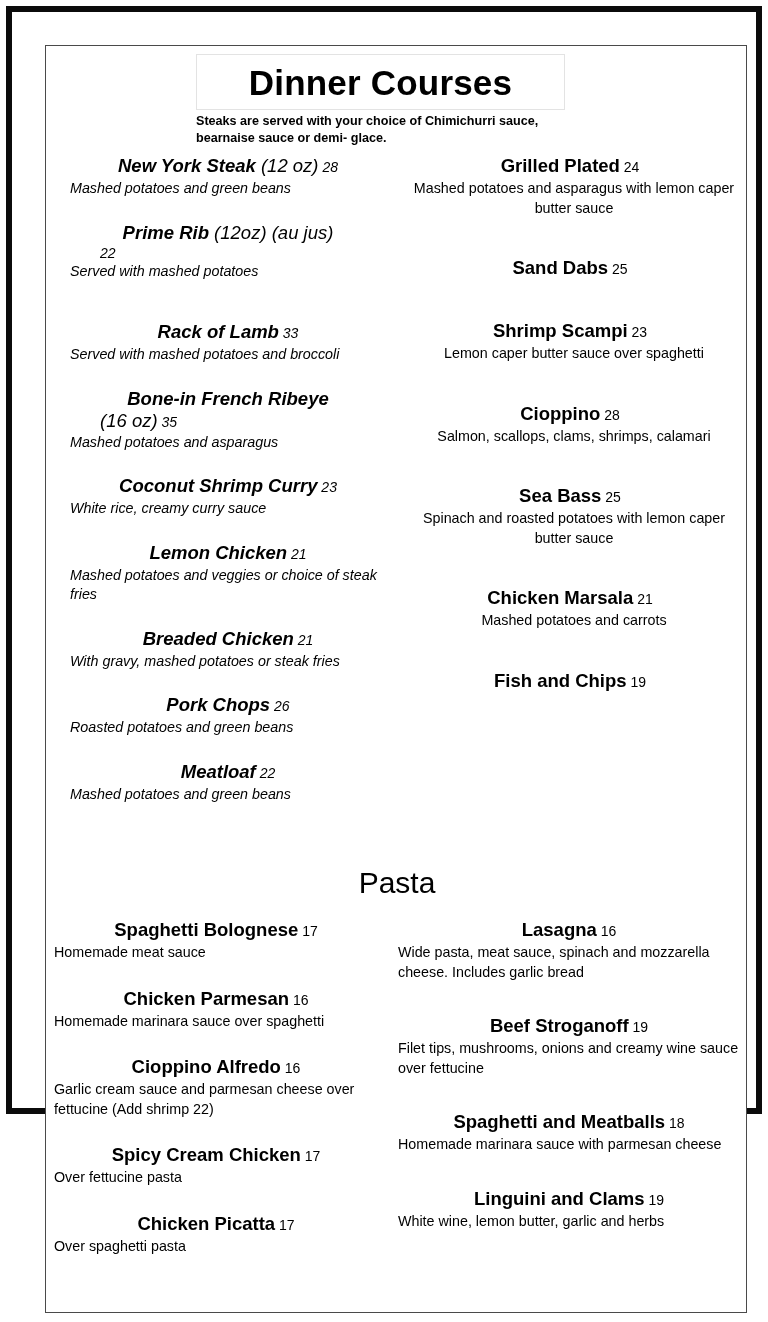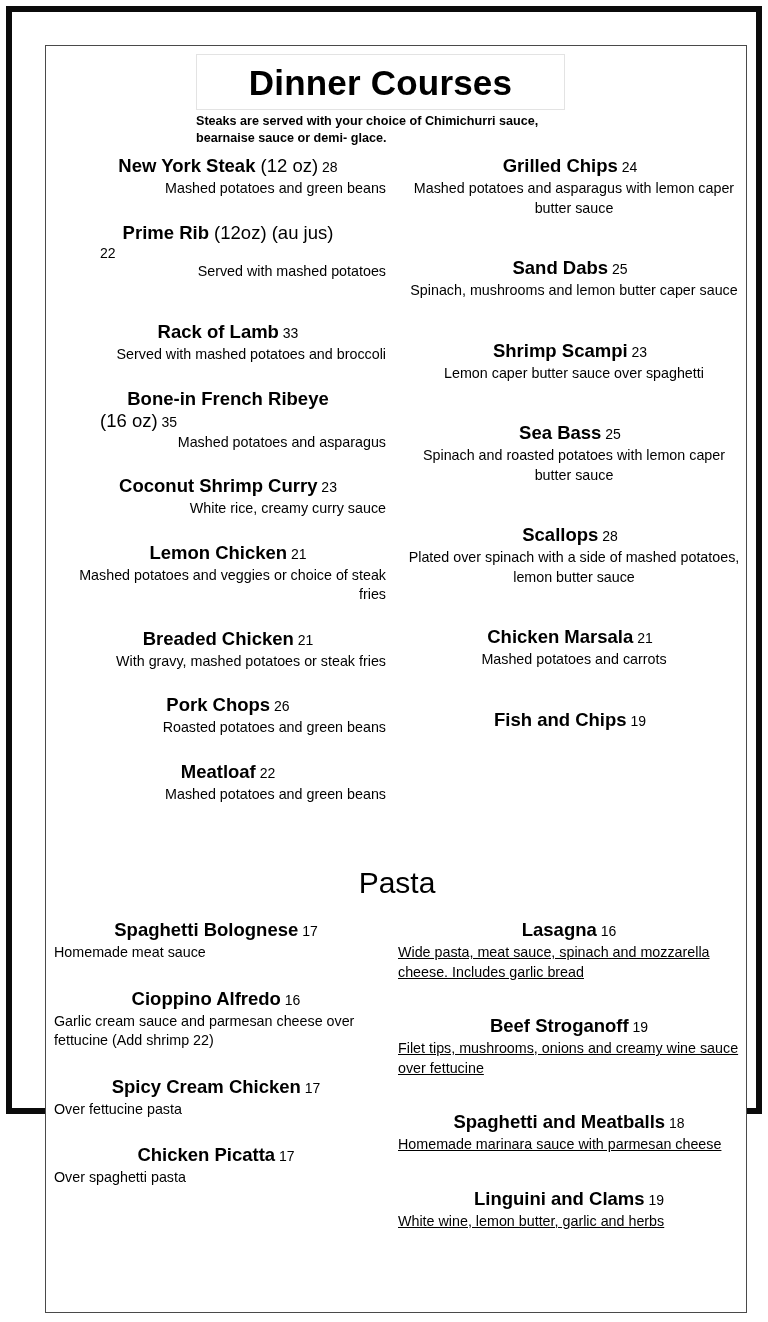--- a/index.html
+++ b/index.html
@@ -111,32 +111,32 @@
   }
   .item-desc {
     font-size: 14.3px;
     line-height: 19.5px;
     font-weight: normal;
   }
 
   
   .dinner-left .item-name,
   .dinner-left .item-name2 { text-align: center; }
-  .dinner-left .item-desc  { text-align: right; }
+  .dinner-left .item-desc  { text-align: left; }
   .dinner-left .item-price-line { text-align: left; padding-left: 30px; }
 
   
   .dinner-right .item-name { text-align: center; }
   .dinner-right .item-desc { text-align: center; padding-left: 8px; }
 
   
   .pasta-left .item-name { text-align: center; }
   .pasta-left .item-desc { text-align: left; padding-left: 0px; }
   .pasta-right .item-name { text-align: center; }
-  .pasta-right .item-desc { text-align: left; padding-left: 4px; text-decoration: underline; }
+  .pasta-right .item-desc { text-align: left; padding-left: 4px; }
 
   .pasta-heading {
     text-align: center;
     font-size: 30px;
     font-weight: normal;
     line-height: 34px;
   }
 </style>
 </head>
 <body>
@@ -144,21 +144,21 @@
 <div class="outer-frame">
   <div class="inner-frame">
 
     <div class="title-box">
       <h1>Dinner Courses</h1>
     </div>
     <div class="subtitle">Steaks are served with your choice of Chimichurri sauce, bearnaise sauce or demi- glace.</div>
 
     <div class="section" style="position:absolute; left:0; top:108px; width:702px;">
       <div class="cols">
-        <div class="col-left dinner-left" style="padding-left:24px; box-sizing:border-box;">
+        <div class="col-left dinner-left" style="padding-left:24px; box-sizing:border-box;font-style:italic;">
             <div class="item">
               <div class="item-name"><span>New York Steak</span><span class="qty"> (12 oz)</span><span class="price"> 28</span></div>
               <div class="item-desc">Mashed potatoes and green beans</div>
             </div>
             <div class="item" style="margin-top: 22px;">
               <div class="item-name"><span>Prime Rib</span><span class="qty"> (12oz) (au jus)</span></div>
               <div class="item-price-line">22</div>
               <div class="item-desc">Served with mashed potatoes</div>
             </div>
             <div class="item" style="margin-top: 39px;">
@@ -186,38 +186,37 @@
               <div class="item-name"><span>Pork Chops</span><span class="price"> 26</span></div>
               <div class="item-desc">Roasted potatoes and green beans</div>
             </div>
             <div class="item" style="margin-top: 22px;">
               <div class="item-name"><span>Meatloaf</span><span class="price"> 22</span></div>
               <div class="item-desc">Mashed potatoes and green beans</div>
             </div>
           </div>
         <div class="col-right dinner-right" style="padding-left:10px; padding-right:4px; box-sizing:border-box;">
             <div class="item">
-              <div class="item-name"><span>Grilled Chips</span><span class="price"> 24</span></div>
+              <div class="item-name"><span>Grilled Plated</span><span class="price"> 24</span></div>
               <div class="item-desc">Mashed potatoes and asparagus with lemon caper butter sauce</div>
             </div>
             <div class="item" style="margin-top: 38px;">
               <div class="item-name"><span>Sand Dabs</span><span class="price"> 25</span></div>
-              <div class="item-desc">Spinach, mushrooms and lemon butter caper sauce</div>
             </div>
             <div class="item" style="margin-top: 38px;">
               <div class="item-name"><span>Shrimp Scampi</span><span class="price"> 23</span></div>
               <div class="item-desc">Lemon caper butter sauce over spaghetti</div>
             </div>
             <div class="item" style="margin-top: 38px;">
+              <div class="item-name"><span>Cioppino</span><span class="price"> 28</span></div>
+              <div class="item-desc">Salmon, scallops, clams, shrimps, calamari</div>
+            </div>
+            <div class="item" style="margin-top: 38px;">
               <div class="item-name"><span>Sea Bass</span><span class="price"> 25</span></div>
               <div class="item-desc">Spinach and roasted potatoes with lemon caper butter sauce</div>
-            </div>
-            <div class="item" style="margin-top: 38px;">
-              <div class="item-name"><span>Scallops</span><span class="price"> 28</span></div>
-              <div class="item-desc">Plated over spinach with a side of mashed potatoes, lemon butter sauce</div>
             </div>
             <div class="item" style="margin-top: 38px;">
               <div class="item-name"><span>Chicken Marsala</span><span class="price"> 21</span></div>
               <div class="item-desc">Mashed potatoes and carrots</div>
             </div>
             <div class="item" style="margin-top: 38px;">
               <div class="item-name"><span>Fish and Chips</span><span class="price"> 19</span></div>
             </div>
           </div>
       </div>
@@ -226,20 +225,24 @@
     <div class="pasta-heading" style="position:absolute; left:0; top:820px; width:702px;">Pasta</div>
 
     <div class="section" style="position:absolute; left:0; top:872px; width:702px;">
       <div class="cols">
         <div class="col-left pasta-left" style="padding-left:8px; padding-right:8px; box-sizing:border-box;">
             <div class="item">
               <div class="item-name"><span>Spaghetti Bolognese</span><span class="price"> 17</span></div>
               <div class="item-desc">Homemade meat sauce</div>
             </div>
             <div class="item" style="margin-top: 24px;">
+              <div class="item-name"><span>Chicken Parmesan</span><span class="price"> 16</span></div>
+              <div class="item-desc">Homemade marinara sauce over spaghetti</div>
+            </div>
+            <div class="item" style="margin-top: 24px;">
               <div class="item-name"><span>Cioppino Alfredo</span><span class="price"> 16</span></div>
               <div class="item-desc">Garlic cream sauce and parmesan cheese over fettucine (Add shrimp 22)</div>
             </div>
             <div class="item" style="margin-top: 24px;">
               <div class="item-name"><span>Spicy Cream Chicken</span><span class="price"> 17</span></div>
               <div class="item-desc">Over fettucine pasta</div>
             </div>
             <div class="item" style="margin-top: 24px;">
               <div class="item-name"><span>Chicken Picatta</span><span class="price"> 17</span></div>
               <div class="item-desc">Over spaghetti pasta</div>

